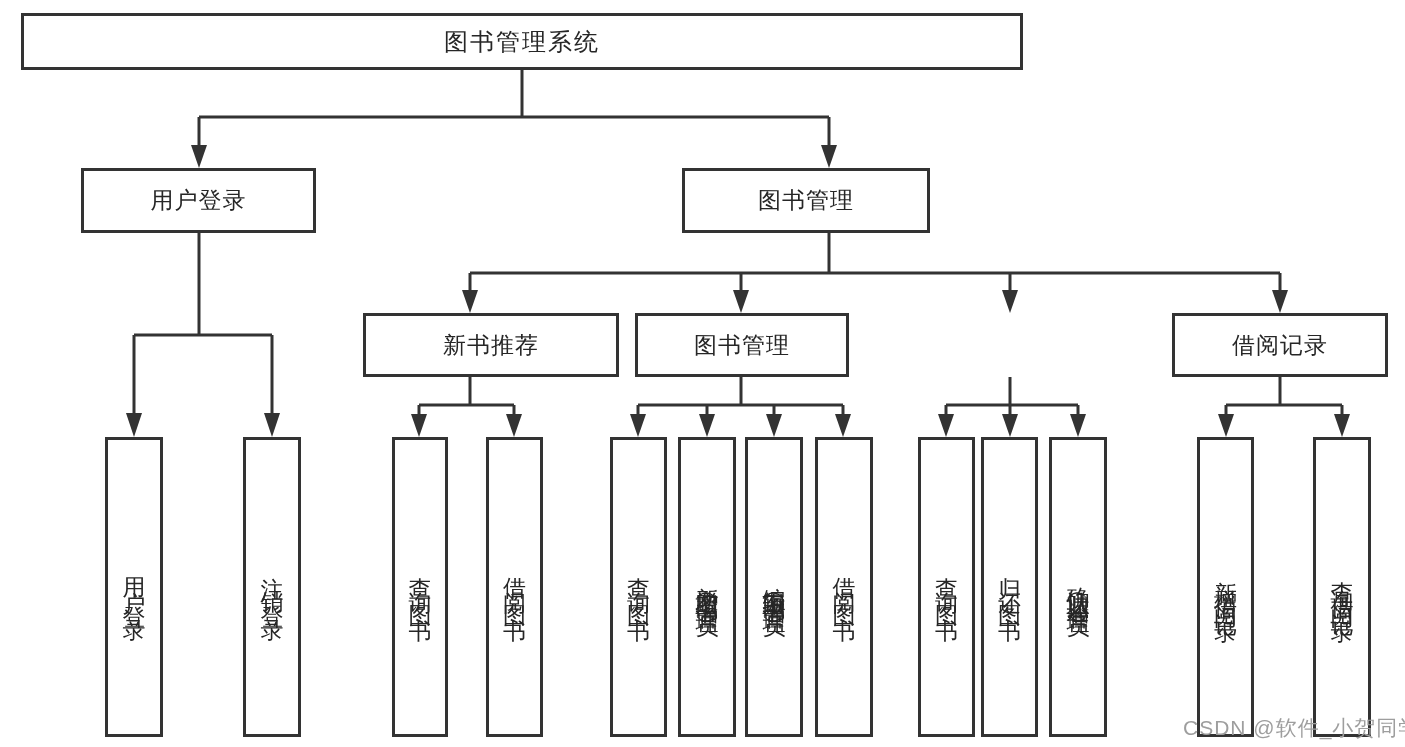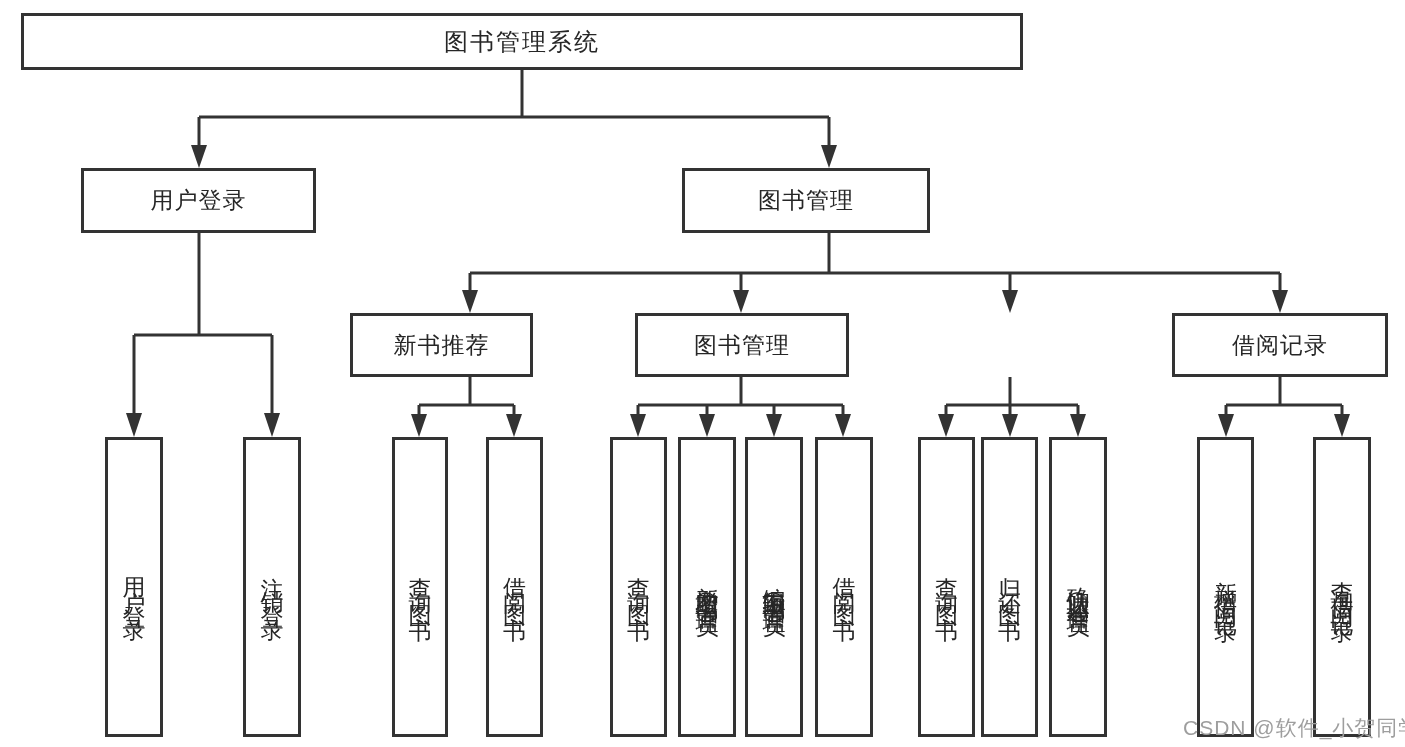--- a/index.html
+++ b/index.html
@@ -124,21 +124,21 @@
     <span>图书管理系统</span>
   </div>
 
   <div class="box h" style="left:81px;top:168px;width:235px;height:65px">
     <span>用户登录</span>
   </div>
   <div class="box h" style="left:682px;top:168px;width:248px;height:65px">
     <span>图书管理</span>
   </div>
 
-  <div class="box h" style="left:350px;top:313px;width:183px;height:64px">
+  <div class="box h" style="left:363px;top:313px;width:256px;height:64px">
     <span>新书推荐</span>
   </div>
   <div class="box h" style="left:635px;top:313px;width:214px;height:64px">
     <span>图书管理</span>
   </div>
   <div class="box h" style="left:1172px;top:313px;width:216px;height:64px">
     <span>借阅记录</span>
   </div>
 
   <div class="box leaf" style="left:105px;top:437px;width:58px;height:300px">

